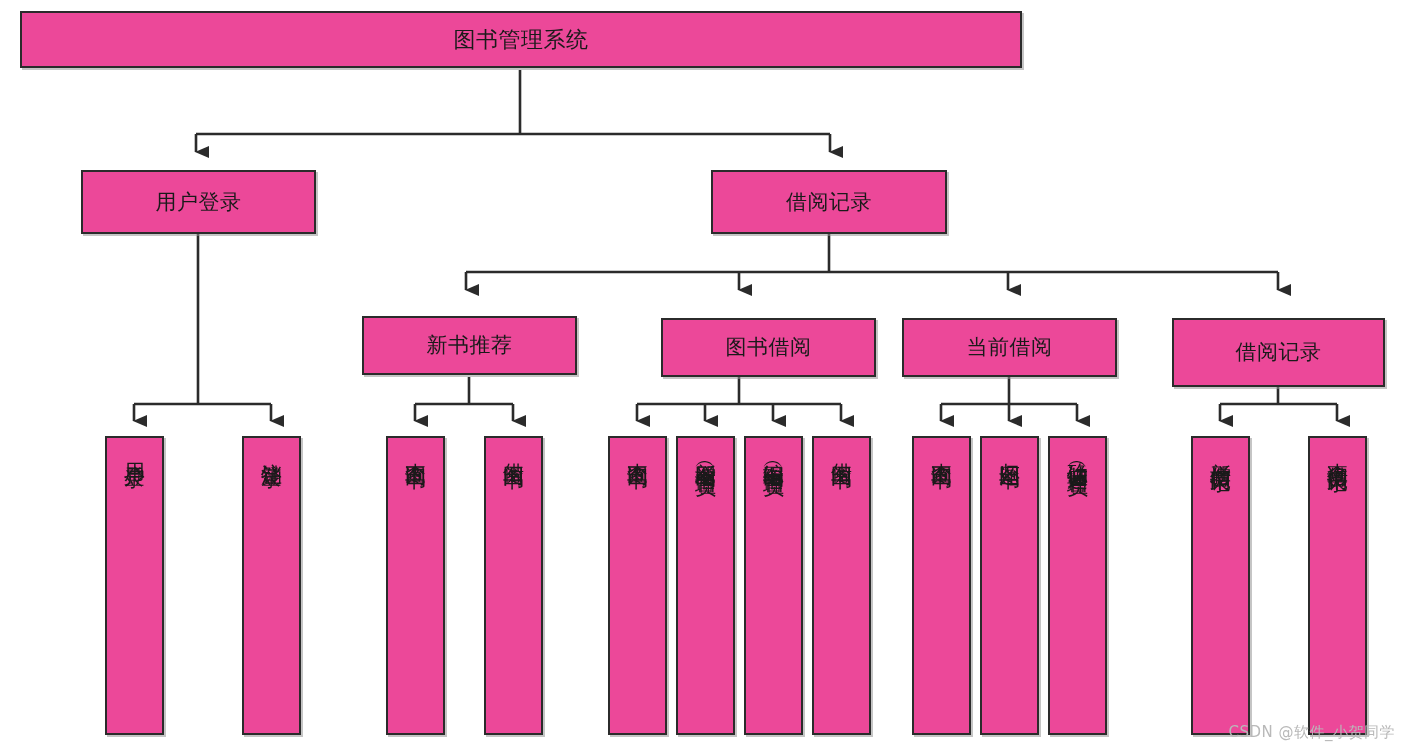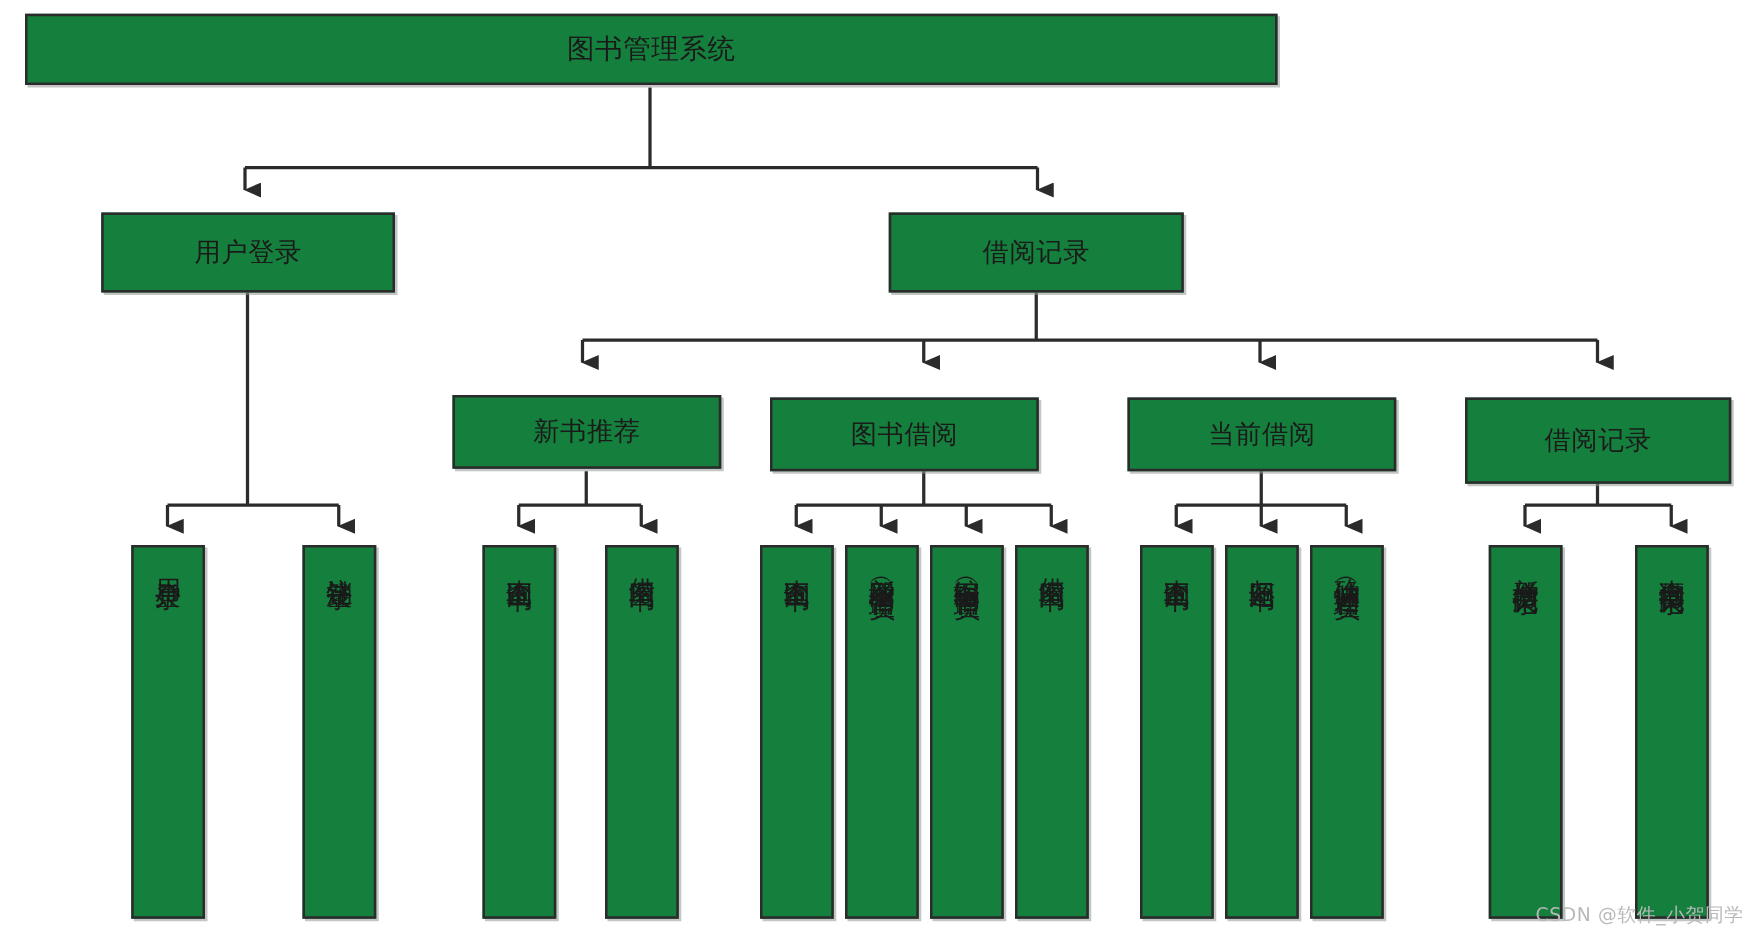--- a/index.html
+++ b/index.html
@@ -21,21 +21,21 @@
     position: absolute;
     left: 0;
     top: 0;
     width: 1405px;
     height: 747px;
     pointer-events: none;
   }
   .node {
     position: absolute;
     box-sizing: border-box;
-    background: #15803d;
+    background: #ec4899;
     border: 2px solid #2b2b2b;
     box-shadow: 2px 2px 0 0 rgba(150,150,150,0.55);
     display: flex;
     align-items: center;
     justify-content: center;
     color: #1a1a1a;
   }
   .node .lbl {
     display: block;
     text-align: center;
@@ -140,21 +140,21 @@
   <div class="node h" style="left:81px; top:170px; width:235px; height:64px;">
     <span class="lbl">用户登录</span>
   </div>
   <div class="node h" style="left:711px; top:170px; width:236px; height:64px;">
     <span class="lbl">借阅记录</span>
   </div>
 
   <div class="node h" style="left:362px; top:316px; width:215px; height:59px;">
     <span class="lbl">新书推荐</span>
   </div>
-  <div class="node h" style="left:616px; top:318px; width:215px; height:59px;">
+  <div class="node h" style="left:661px; top:318px; width:215px; height:59px;">
     <span class="lbl">图书借阅</span>
   </div>
   <div class="node h" style="left:902px; top:318px; width:215px; height:59px;justify-content:center;">
     <span class="lbl">当前借阅</span>
   </div>
   <div class="node h" style="left:1172px; top:318px; width:213px; height:69px;">
     <span class="lbl">借阅记录</span>
   </div>
 
   <div class="node v" style="left:105px; top:436px; width:59px; height:299px;">

